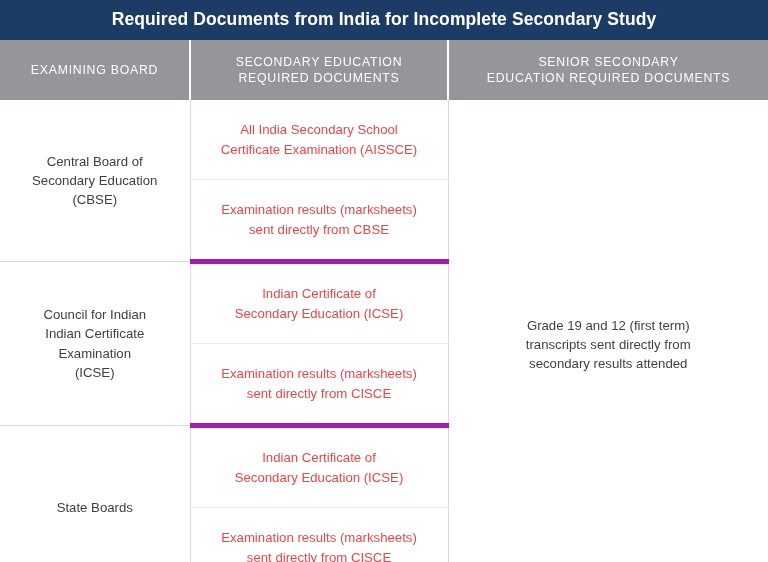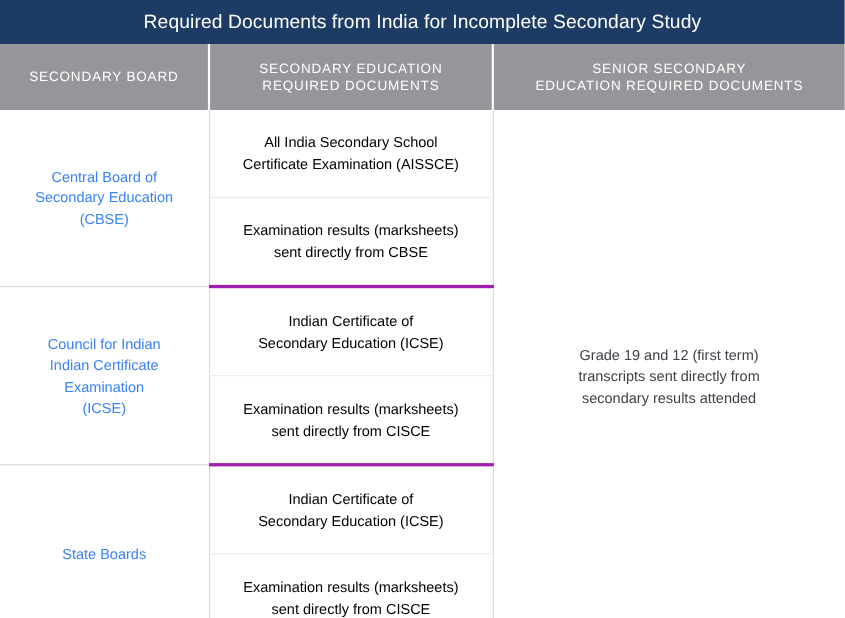--- a/index.html
+++ b/index.html
@@ -25,21 +25,21 @@
   .title-bar {
     height: 40px;
     background: #1d3c65;
     display: flex;
     align-items: center;
     justify-content: center;
   }
   .title-text {
     color: #ffffff;
     font-size: 17.5px;
-    font-weight: normal;
+    font-weight: bold;
     letter-spacing: 0.1px;
     text-align: center;
     line-height: 1;
   }
 
   
   .doc-table {
     width: 768px;
     border-collapse: collapse;
     table-layout: fixed;
@@ -62,41 +62,41 @@
     line-height: 1.32;
     font-weight: normal;
     border-right: 2px solid #ffffff;
   }
   .head-cell.last { border-right: none; margin-top: 40px; }
 
   
   .board-cell {
     text-align: center;
     vertical-align: middle;
-    color: #3b82f6;
+    color: #404040;
     font-size: 13.2px;
     line-height: 1.45;
     padding: 8px 12px;
     border-right: 1px solid #d9dadc;
     border-bottom: 1px solid #d9dadc;
     background: #ffffff;
   }
   .sec-cell {
     text-align: center;
     vertical-align: middle;
-    color: #000000;
+    color: #ef4444;
     font-size: 13.2px;
     line-height: 1.45;
     padding: 8px 14px;
     border-right: 1px solid #d9dadc;
     border-bottom: 1px solid #ececed;
     background: #ffffff;
     height: 63px;
   }
-  .sec-cell.row-end { border-bottom: 3px solid #a21caf; }
+  .sec-cell.row-end { border-bottom: 5px solid #a21caf; }
   .senior-cell {
     text-align: center;
     vertical-align: middle;
     color: #3e4248;
     font-size: 13.2px;
     line-height: 1.45;
     padding: 8px 18px;
     border-bottom: 1px solid #d9dadc;
     background: #ffffff;
   }
@@ -112,21 +112,21 @@
 
   <table class="doc-table">
     <colgroup>
       <col class="col-board">
       <col class="col-sec">
       <col class="col-senior">
     </colgroup>
     <thead>
       <tr>
         <th class="head-cell">
-          <span>SECONDARY BOARD</span>
+          <span>EXAMINING BOARD</span>
         </th>
         <th class="head-cell">
           <span>SECONDARY EDUCATION</span><br>
           <span>REQUIRED DOCUMENTS</span>
         </th>
         <th class="head-cell last">
           <span>SENIOR SECONDARY</span><br>
           <span>EDUCATION REQUIRED DOCUMENTS</span>
         </th>
       </tr>

